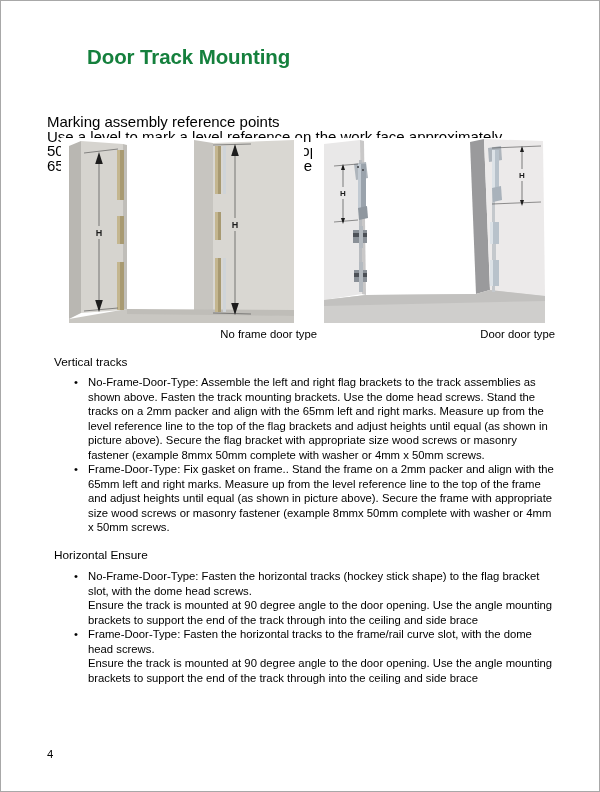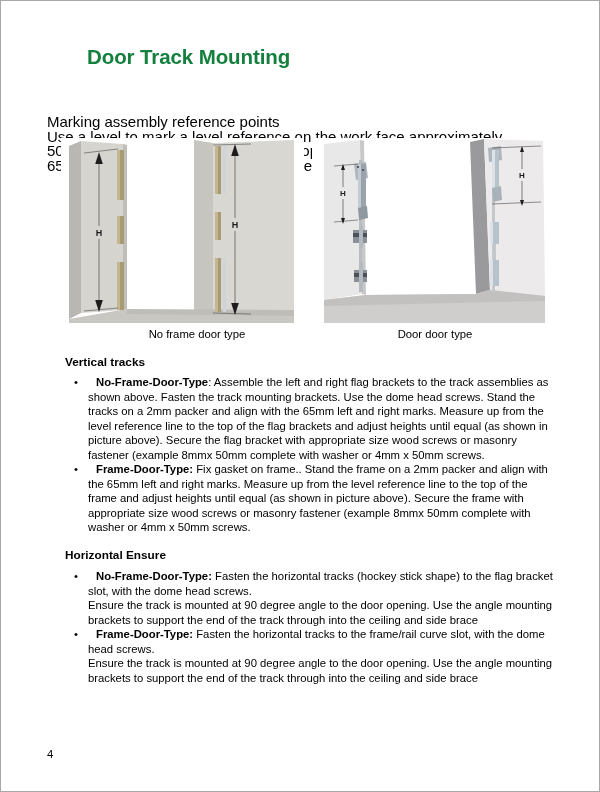--- a/index.html
+++ b/index.html
@@ -75,31 +75,31 @@
     left: 0;
     top: 327px;
     width: 508px;
     height: 16px;
   }
   .caption {
     position: absolute;
     top: 0;
     font-size: 11.3px;
     color: #000;
-    text-align: center;
+    text-align: right;
   }
   .caption.left  { left: 30px;  width: 240px; }
   .caption.right { left: 268px; width: 240px; }
 
   
   .section-heading {
     position: absolute;
-    left: 18px;
+    left: 7px;
     font-size: 11.8px;
-    font-weight: bold;
+    font-weight: normal;
     color: #000;
   }
   #heading-vertical   { top: 354px; }
   #heading-horizontal { top: 547px; }
 
   .bullet-list {
     position: absolute;
     left: 0;
     width: 508px;
   }
@@ -115,21 +115,21 @@
     margin-bottom: 0;
   }
   .bullet-item + .bullet-item { margin-top: 0px; }
   .bullet-mark {
     position: absolute;
     left: 27px;
     top: 0;
     font-size: 11.3px;
     line-height: 14.55px;
   }
-  .lead { font-weight: bold; margin-left: 8px; }
+  .lead { font-weight: normal; }
   .sub-line { display: block; }
 
   
   .page-number {
     position: absolute;
     left: 0px;
     top: 747px;
     font-size: 11.3px;
     color: #000;
   }

